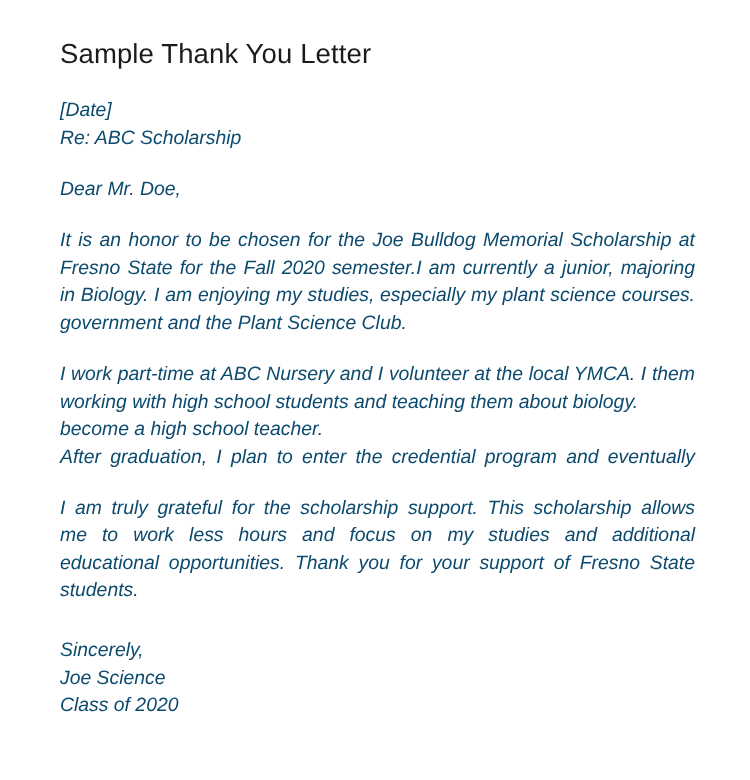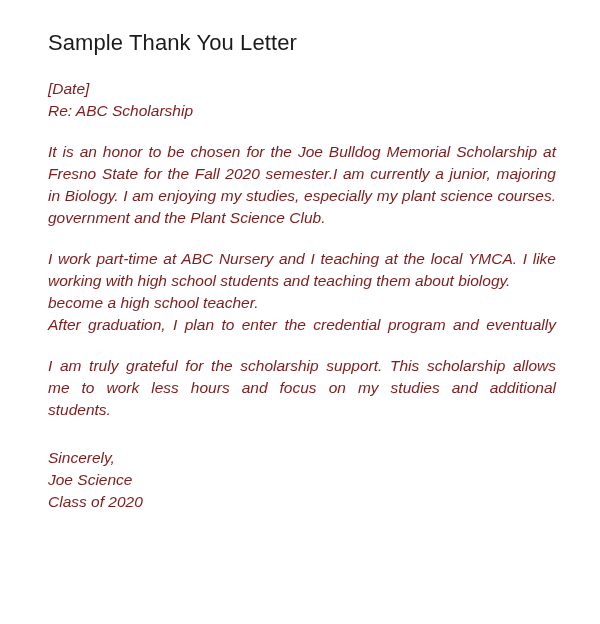--- a/index.html
+++ b/index.html
@@ -33,21 +33,21 @@
     line-height: 30px;
     margin: 0 0 20px 0;
     color: #1b1b1b;
   }
 
   .block {
     font-size: 15.5px;
     font-style: italic;
     line-height: 22px;
     margin: 0 0 19px 0;
-    color: #7f1d1d;
+    color: #0c4a6e;
     width: 508px;
   }
 
   .block.justified {
     text-align: justify;
     text-justify: inter-word;
   }
 
   .block.plain {
     text-align: left;
@@ -79,38 +79,42 @@
 
 <div class="page">
 
   <h1 class="doc-title">Sample Thank You Letter</h1>
 
   <div class="block plain">
     <span class="line">[Date]</span>
     <span class="line">Re: ABC Scholarship</span>
   </div>
 
+  <div class="block plain">
+    <span class="line">Dear Mr. Doe,</span>
+  </div>
 
   <div class="block justified">
     <span class="jline">It is an honor to be chosen for the Joe Bulldog Memorial Scholarship at</span>
     <span class="jline">Fresno State for the Fall 2020 semester.I am currently a junior, majoring</span>
     <span class="jline">in Biology. I am enjoying my studies, especially my plant science courses.</span>
     <span class="jline last">government and the Plant Science Club.</span>
   </div>
 
   <div class="block justified">
-    <span class="jline">I work part-time at ABC Nursery and I teaching at the local YMCA. I like</span>
+    <span class="jline">I work part-time at ABC Nursery and I volunteer at the local YMCA. I them</span>
     <span class="jline last">working with high school students and teaching them about biology.</span>
     <span class="jline last">become a high school teacher.</span>
     <span class="jline">After graduation, I plan to enter the credential program and eventually</span>
   </div>
 
   <div class="block justified">
     <span class="jline">I am truly grateful for the scholarship support. This scholarship allows</span>
     <span class="jline">me to work less hours and focus on my studies and additional</span>
+    <span class="jline">educational opportunities. Thank you for your support of Fresno State</span>
     <span class="jline last">students.</span>
   </div>
 
   <div class="block plain closing">
     <span class="line">Sincerely,</span>
     <span class="line">Joe Science</span>
     <span class="line">Class of 2020</span>
   </div>
 
 </div>

